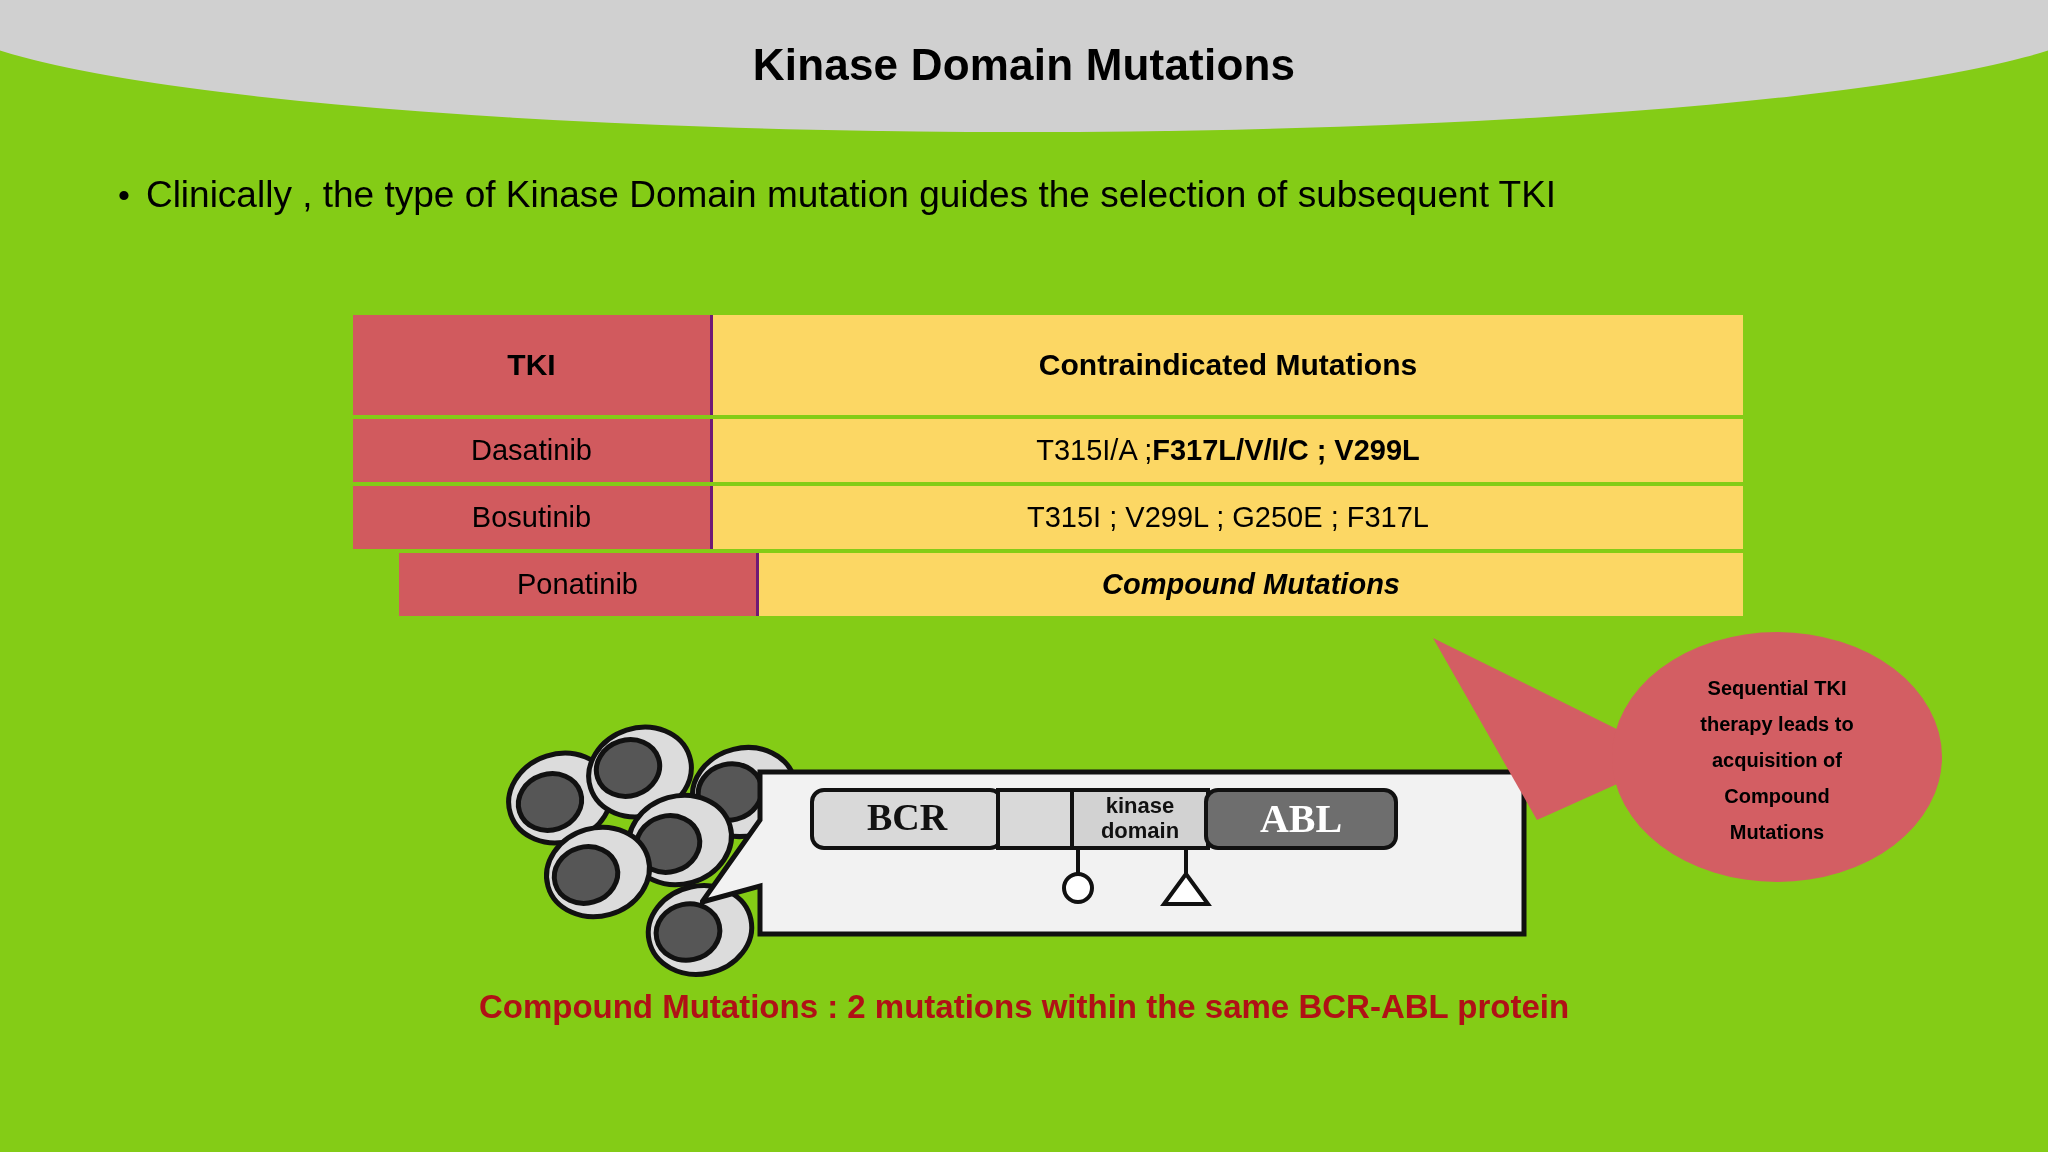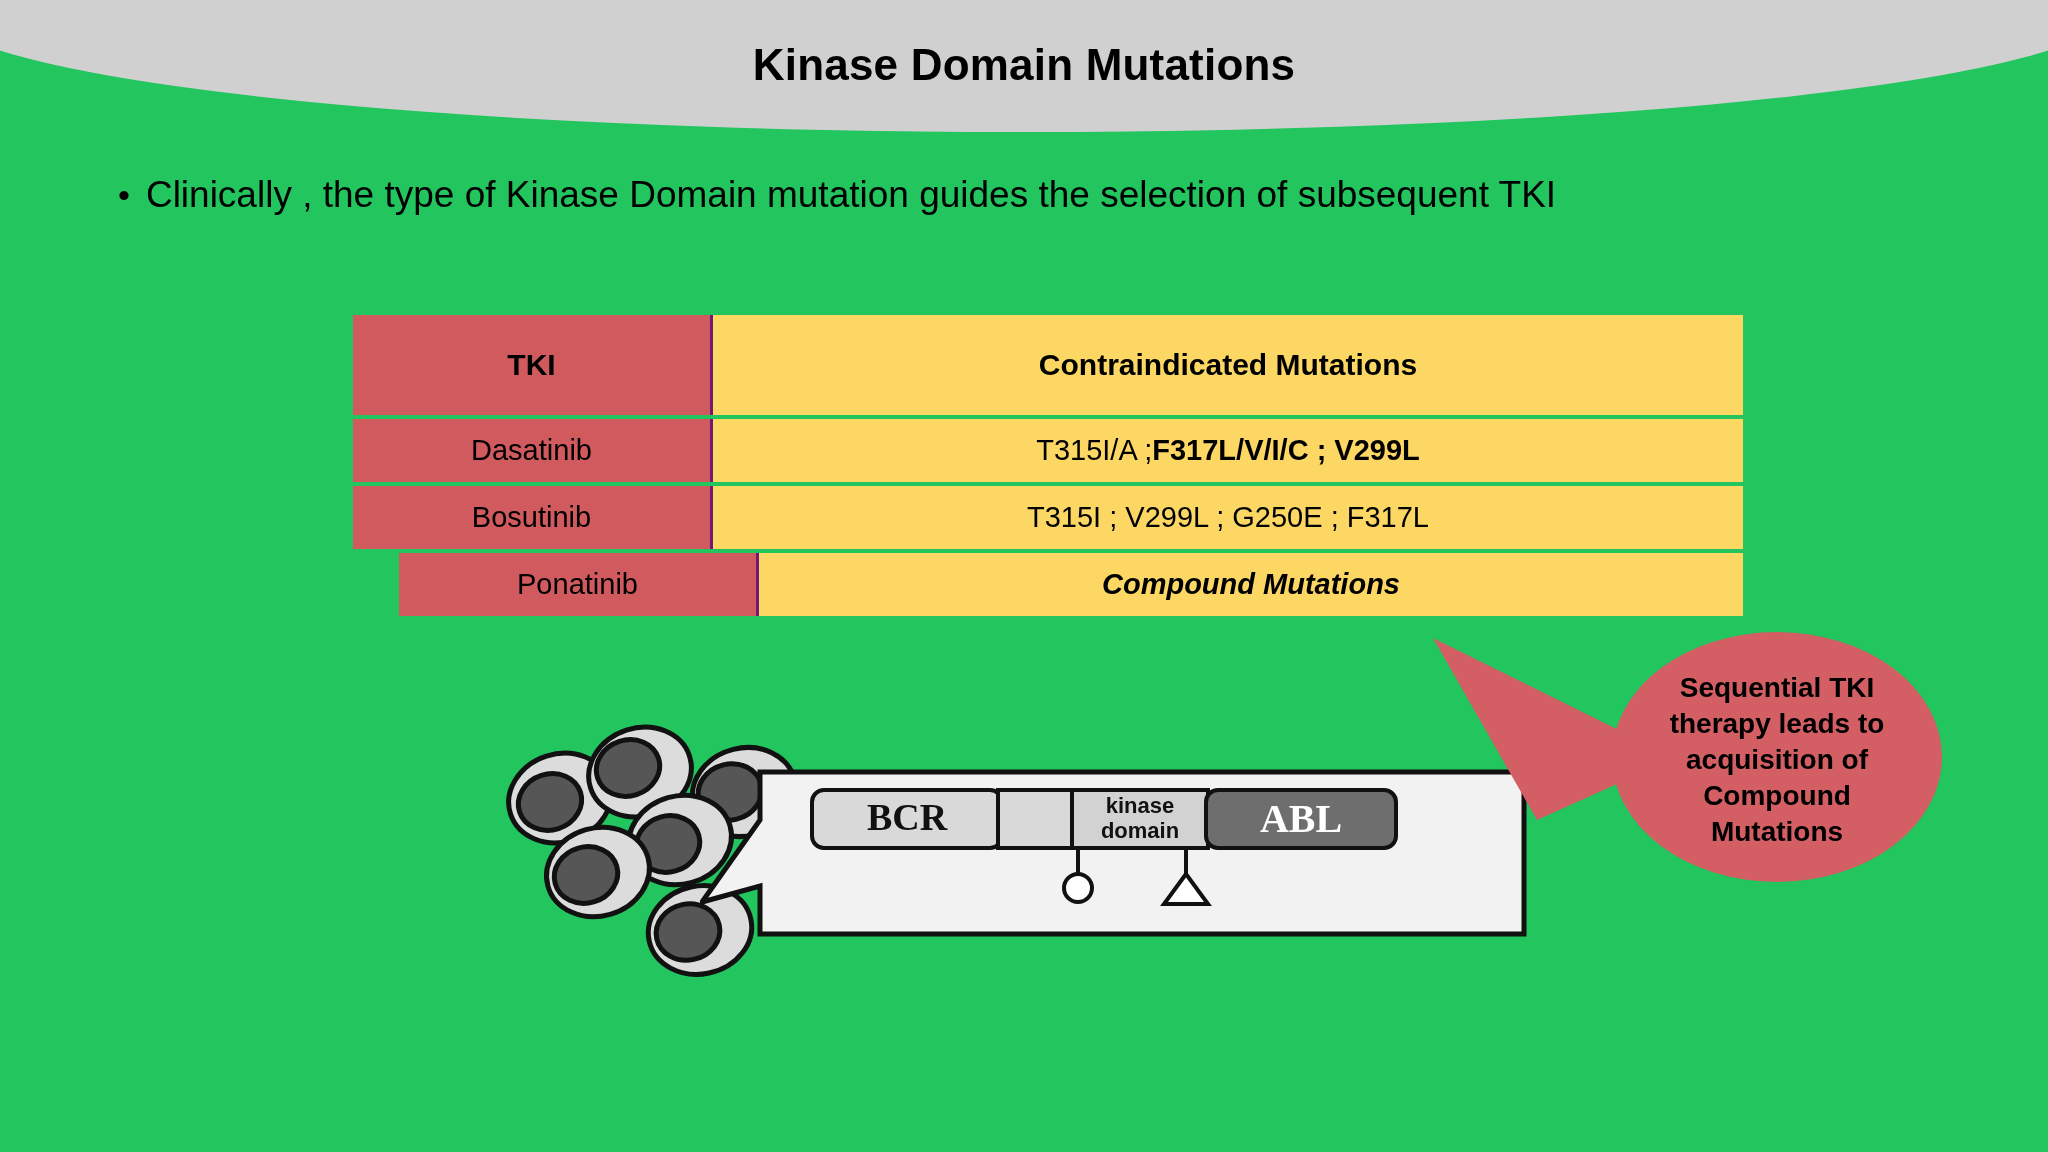--- a/index.html
+++ b/index.html
@@ -5,21 +5,21 @@
   * { box-sizing: border-box; margin: 0; padding: 0; }
   html, body {
     width: 2048px; height: 1152px;
     background: #ffffff;
     font-family: "Liberation Sans", sans-serif;
     overflow: hidden;
   }
   #slide {
     position: relative;
     width: 2048px; height: 1152px;
-    background: #22c55e;
+    background: #84cc16;
     overflow: hidden;
   }
 
   
   .header-band {
     position: absolute;
     left: -60px; top: -420px;
     width: 2168px; height: 552px;
     background: #d0d0d0;
     border-radius: 0 0 50% 50% / 0 0 22% 22%;
@@ -116,21 +116,21 @@
     pointer-events: none;
   }
   #bubble-text {
     position: absolute;
     left: 1612px; top: 670px;
     width: 330px; height: 180px;
     z-index: 8;
     display: flex; flex-direction: column;
     align-items: center; justify-content: center;
     text-align: center;
-    font-size: 28px;
+    font-size: 20px;
     font-weight: bold;
     line-height: 36px;
     color: #000;
   }
 
   
   #cells { position: absolute; left: 500px; top: 720px; width: 320px; height: 270px; z-index: 3; }
 
   
   #bcrabl { position: absolute; left: 700px; top: 762px; width: 830px; height: 180px; z-index: 3; }
@@ -255,14 +255,15 @@
     <g stroke="#111" stroke-width="4" fill="none">
       <line x1="378" y1="86" x2="378" y2="112"></line>
       <circle cx="378" cy="126" r="14" fill="#ffffff"></circle>
     </g>
     <g stroke="#111" stroke-width="4" fill="none">
       <line x1="486" y1="86" x2="486" y2="112"></line>
       <polygon points="486,112 508,142 464,142" fill="#ffffff"></polygon>
     </g>
   </svg>
 
+  <div class="caption">Compound Mutations : 2 mutations within the same BCR-ABL protein</div>
 
 </div>
 
 </body></html>

